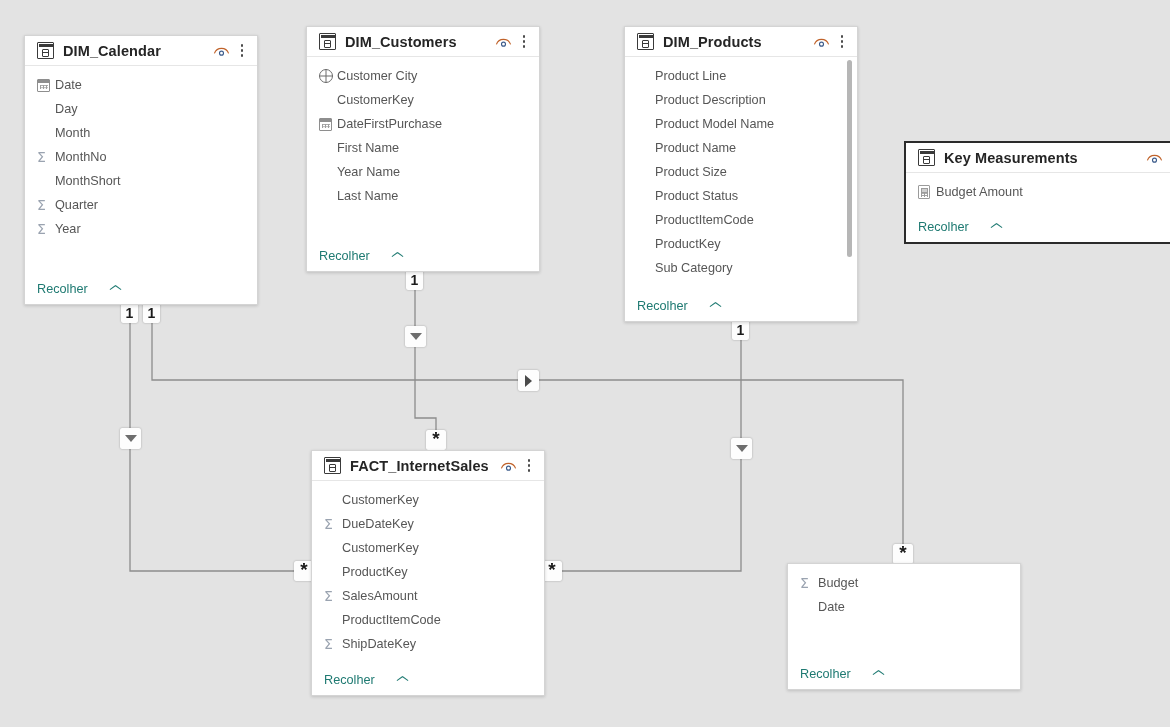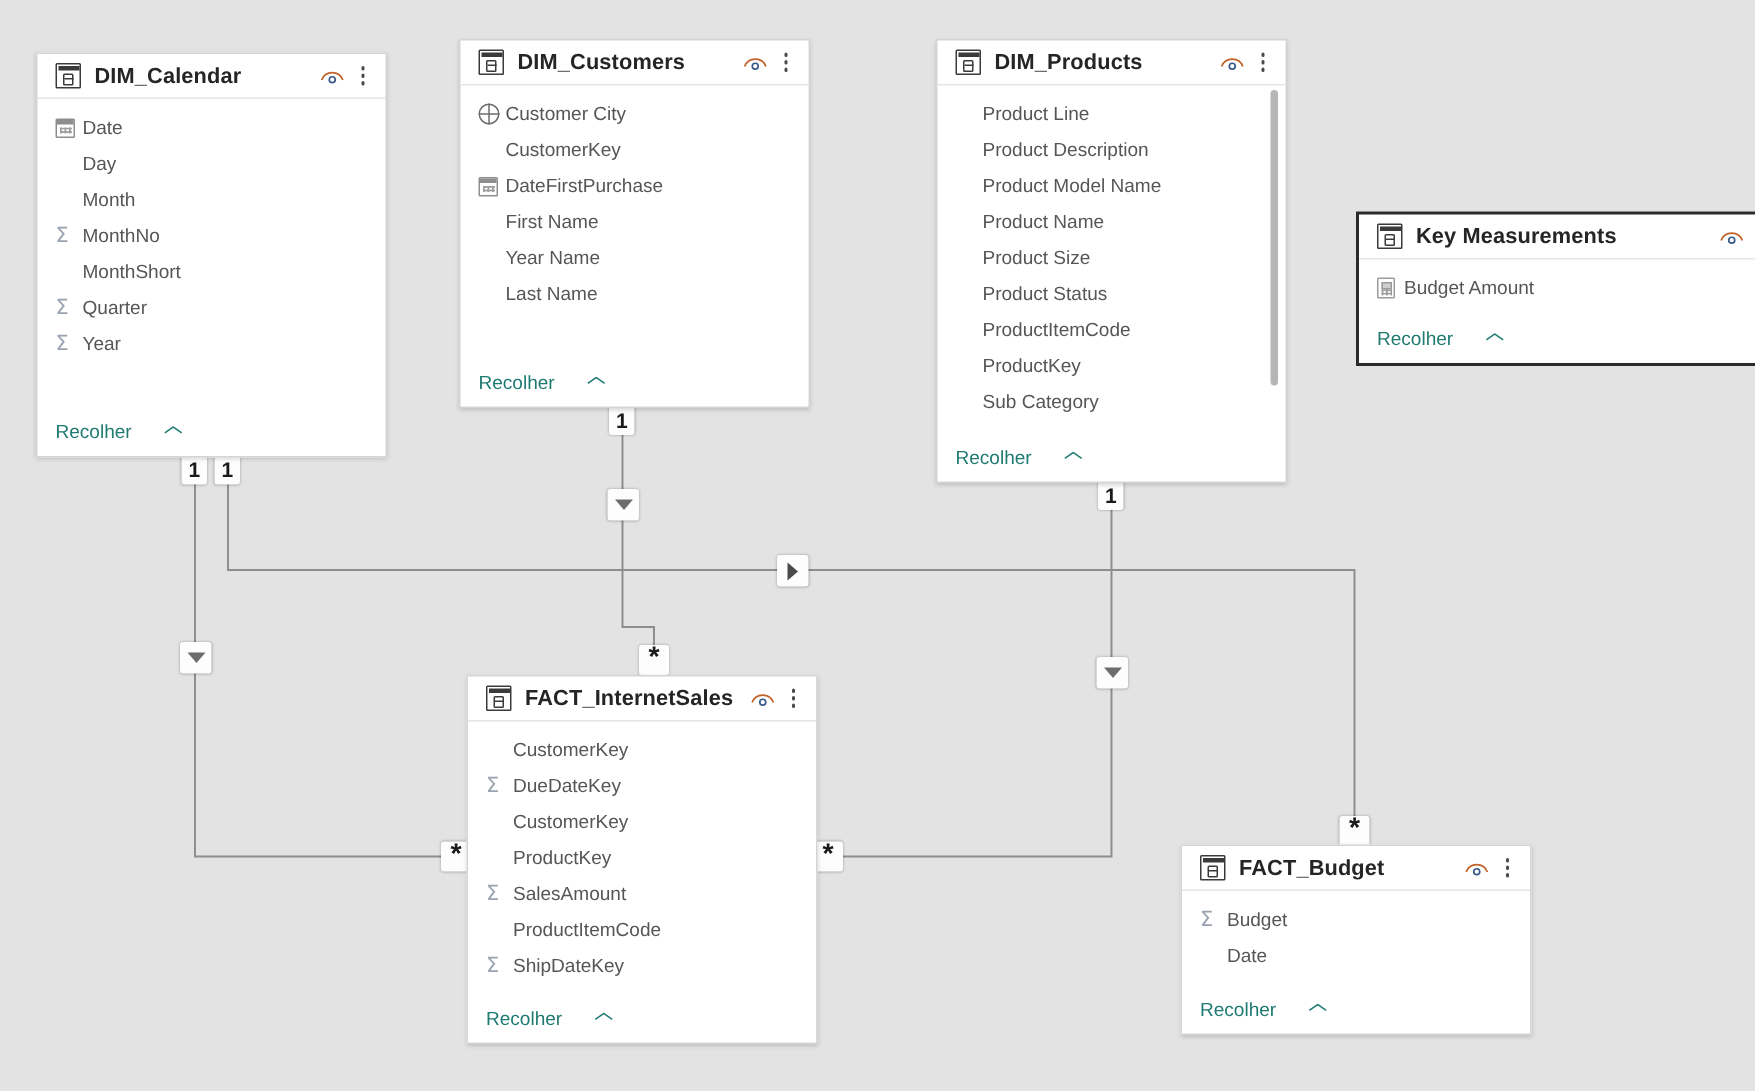--- a/index.html
+++ b/index.html
@@ -463,38 +463,20 @@
     </div>
     <div class="tfoot">
       <span class="collapse">
           <span>Recolher</span>
           <span class="chev-up"></span>
         </span>
     </div>
   </div>
 
   <div class="tcard" style="left:787px; top:563px; width:234px; height:127px;">
-    <div class="thead">
-      <span class="tbl-icon">
-          <span class="frame"></span>
-          <span class="bar"></span>
-          <span class="cyl"></span>
-        </span>
-      <span class="ttitle">FACT_Budget</span>
-      <span class="hspacer"></span>
-      <svg class="eye-icon" viewBox="0 0 18 13">
-        <path d="M1.5 9.5 A8 8 0 0 1 16.5 9.5" fill="none" stroke="#c0622a" stroke-width="1.2"></path>
-        <circle cx="9" cy="9.3" r="2.1" fill="none" stroke="#3a5a8a" stroke-width="1.2"></circle>
-      </svg>
-      <span class="kebab">
-          <i></i>
-          <i></i>
-          <i></i>
-        </span>
-    </div>
     <div class="tbody">
       <div class="frow">
           <span class="fic">
             <span class="sigma">Σ</span>
           </span>
           <span class="flabel">Budget</span>
         </div>
       <div class="frow">
           <span class="fic"></span>
           <span class="flabel">Date</span>

